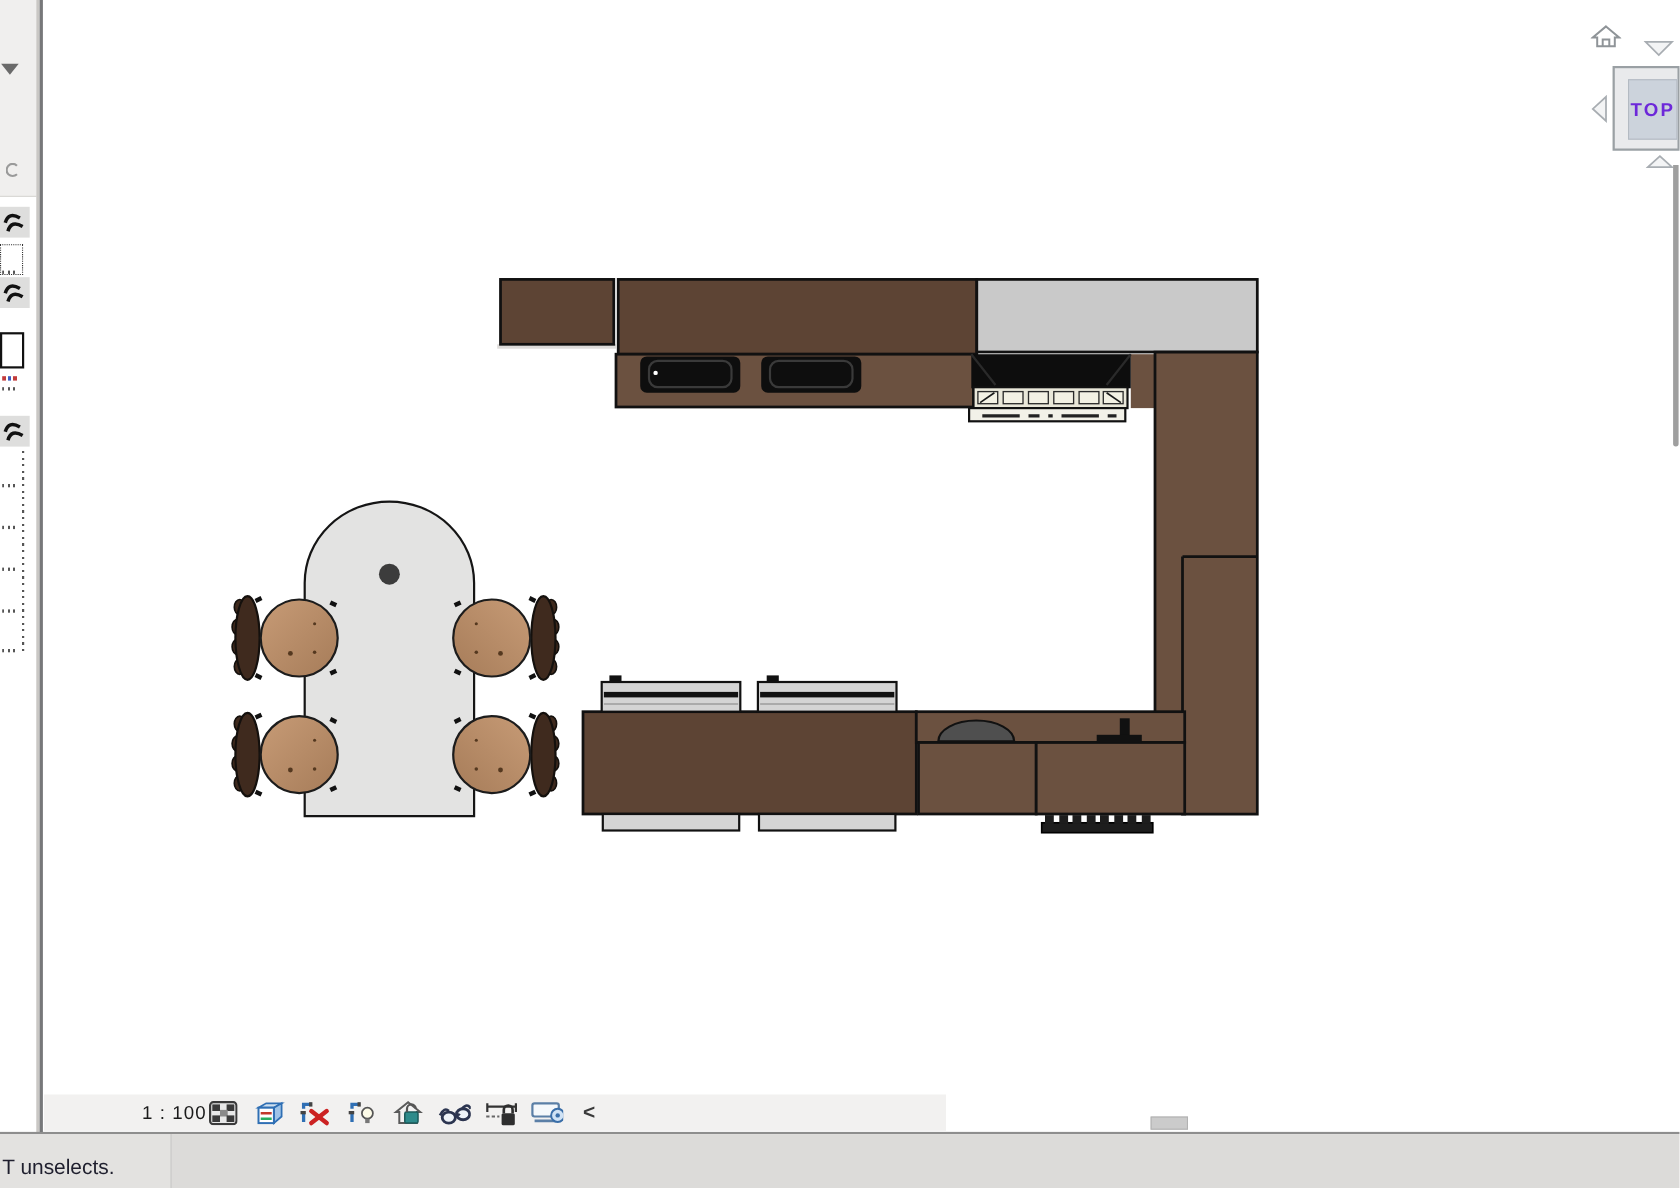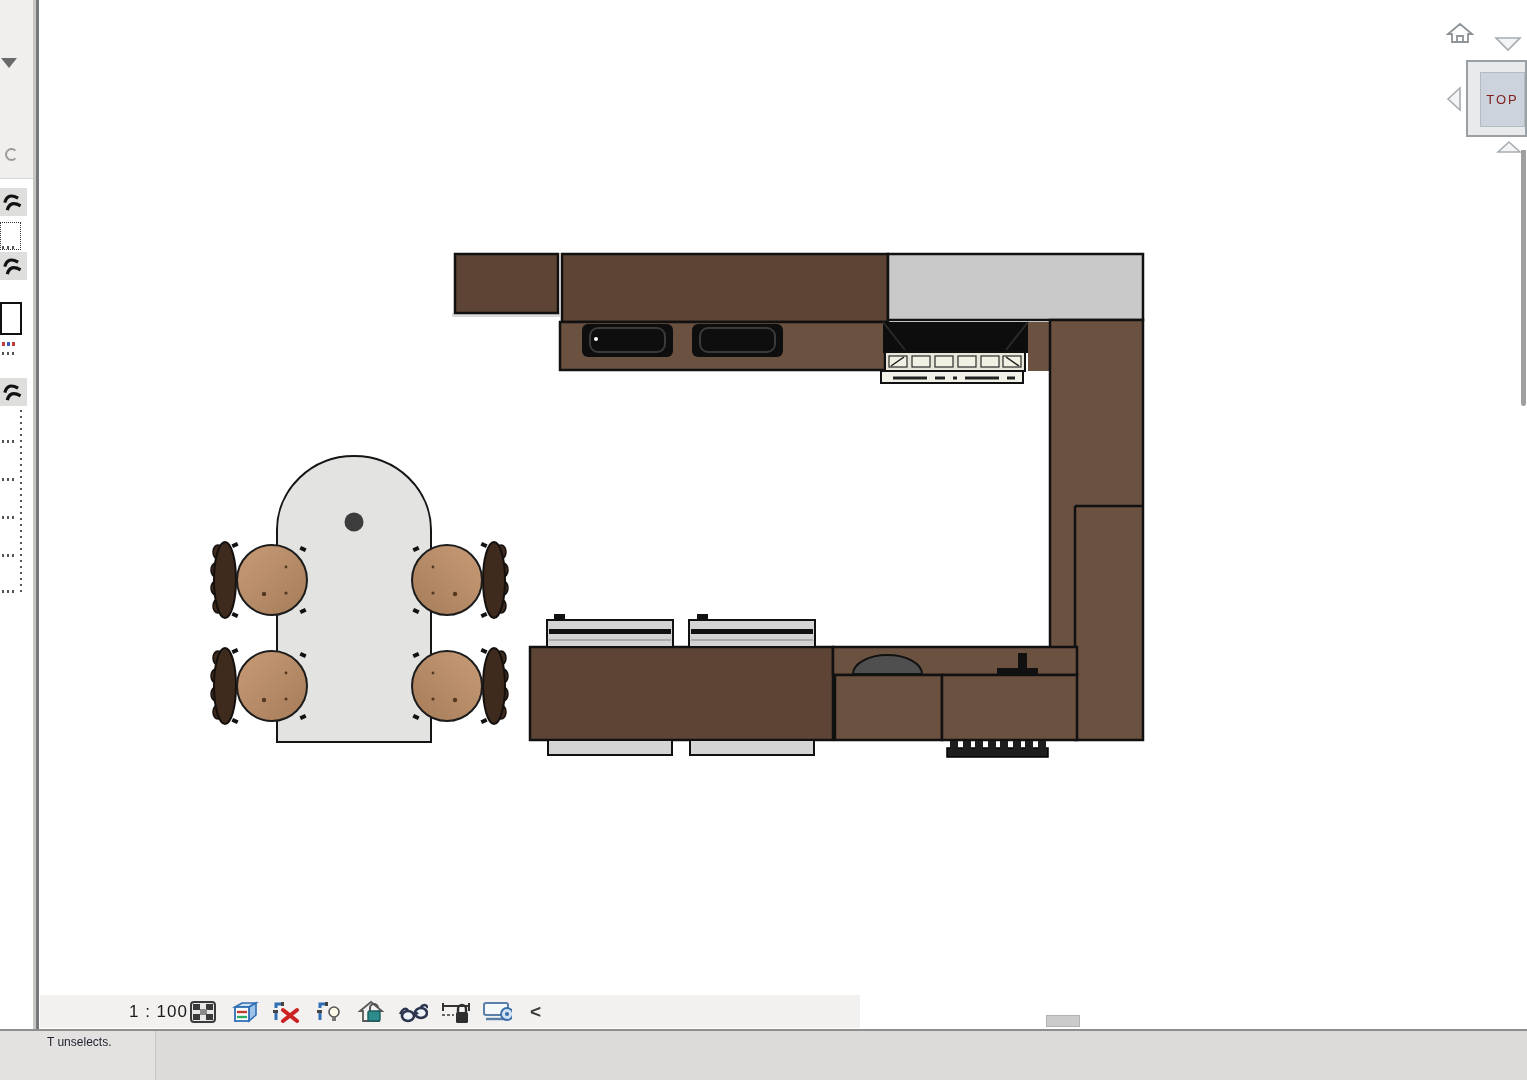--- a/index.html
+++ b/index.html
@@ -38,33 +38,33 @@
   .color-dots{left:2px;top:342px;height:4px;width:16px;
     background-image:linear-gradient(90deg,#c23b3b 0 3px,transparent 3px 5px,#3b5bc2 5px 8px,transparent 8px 10px,#c23b3b 10px 13px,transparent 13px 16px);}
   .vdotted{left:20px;top:410px;width:2px;height:182px;
     background-image:repeating-linear-gradient(180deg,#555 0 2px,transparent 2px 6px);}
   
   .canvas-svg{left:0;top:0;}
   
   .viewcube{left:1440px;top:10px;width:87px;height:160px;}
   .vc-box{left:26px;top:50px;width:61px;height:77px;background:#e9eaec;border:2px solid #9aa0a4;box-sizing:border-box;}
   .vc-face{left:12px;top:10px;right:0;height:53px;background:#ccd3dc;border:1px solid #b3bac2;display:flex;align-items:center;justify-content:center;
-    font-weight:normal;font-size:13px;letter-spacing:2px;color:#7f1d1d;}
+    font-weight:bold;font-size:17px;letter-spacing:2px;color:#6d28d9;}
   
   .toolbar{left:40px;top:995px;width:820px;height:33px;background:var(--toolbar-bg);display:flex;align-items:center;text-align:right;}
   .scale-btn{margin-left:48px;width:100px;font-size:17px;color:#1a1a1a;letter-spacing:1px;}
   .tb-icon{width:30px;height:28px;margin-right:12px;display:flex;align-items:center;justify-content:center;}
   .tb-chevron{font-size:19px;font-weight:bold;color:#3a3a3a;margin-left:6px;}
   .bottom-line{left:0;top:1029px;width:1527px;height:2px;background:var(--chrome-line);}
   .hthumb{left:1046px;top:1015px;width:34px;height:12px;background:#cbcbcb;border:1px solid #b2b2b2;box-sizing:border-box;}
   .vthumb{left:1521px;top:150px;width:5px;height:256px;background:#9f9f9f;border-radius:0 0 4px 4px;}
   
   .statusbar{left:0;top:1031px;width:1527px;height:49px;background:var(--statusbar-bg);}
   .statusbar .seg-left{left:0;top:0;width:155px;height:49px;background:#e3e2e0;border-right:1px solid #c6c5c3;}
-  .status-text{left:2px;top:4px;font-size:12px;color:#1f1f2e;margin-left:45px;}
+  .status-text{left:2px;top:20px;font-size:19px;color:#1f1f2e;}
 </style>
 </head>
 <body>
 
 <svg class="abs canvas-svg" width="1527" height="1030" viewBox="0 0 1527 1030">
   <defs>
     <linearGradient id="seatGrad" x1="0" y1="0" x2="1" y2="1">
       <stop offset="0" stop-color="#c79b76"></stop>
       <stop offset="1" stop-color="#a67c59"></stop>
     </linearGradient>

